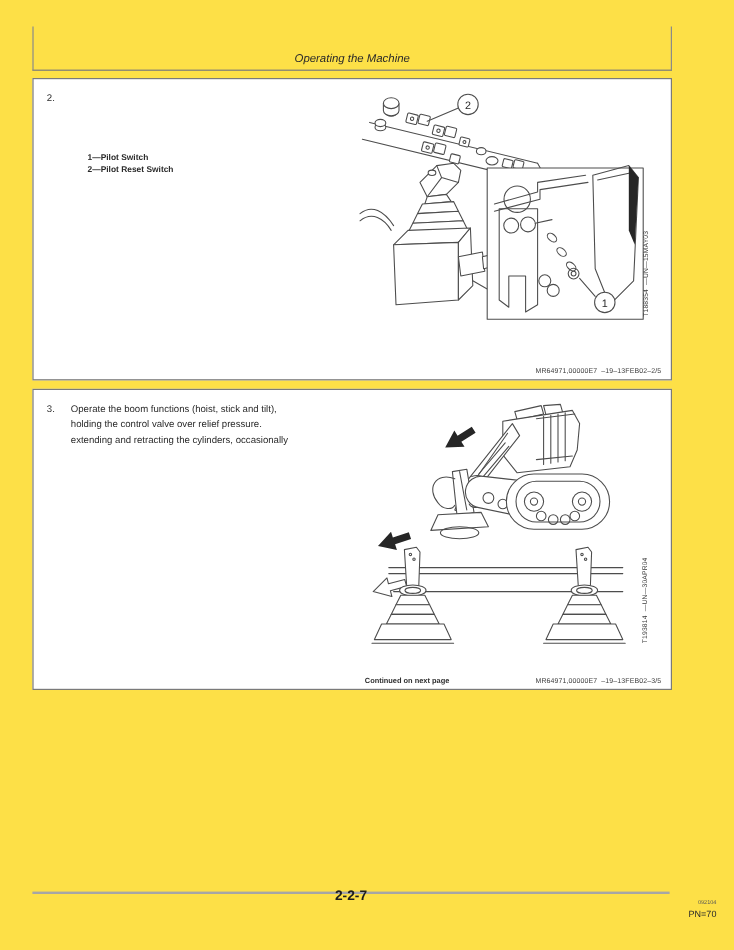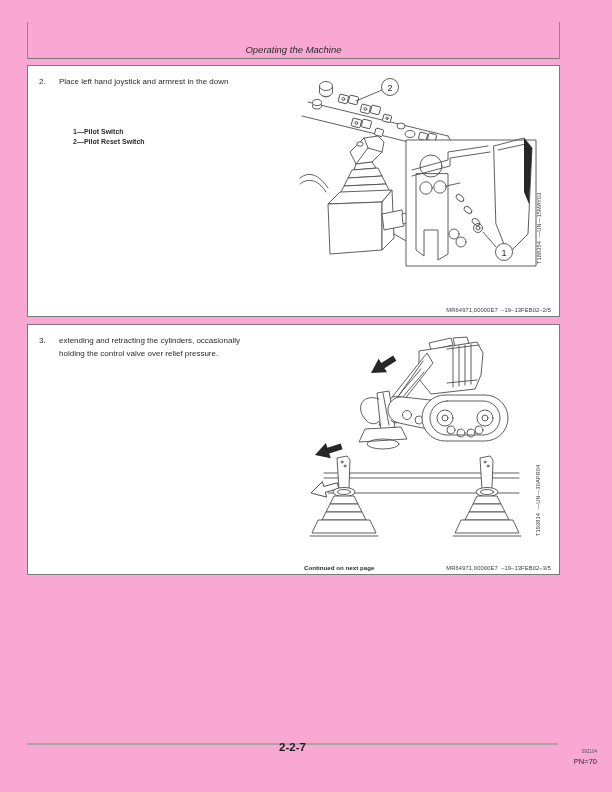--- a/index.html
+++ b/index.html
@@ -1,17 +1,17 @@
 <!DOCTYPE html>
 <html><head>
 <meta charset="utf-8">
 <style>
   html,body{margin:0;padding:0;background:#e8e8e8;}
   .page{
-    position:relative;width:612px;height:792px;background:#f9a8d4;
+    position:relative;width:612px;height:792px;background:#fde047;
     font-family:"Liberation Sans",sans-serif;color:#222;overflow:hidden;
     margin:0 auto;
   }
   
   .header-box{
     position:absolute;left:27px;top:22px;width:531px;height:36px;
     border-left:1px solid #8a8a8a;border-right:1px solid #8a8a8a;border-bottom:1px solid #7a7a7a;
     display:flex;align-items:flex-end;justify-content:center;
   }
   .header-title{font-style:italic;font-size:9.5px;color:#2a2a2a;padding-bottom:3px;}
@@ -53,21 +53,20 @@
 <div class="page">
 
   <div class="header-box">
     <div class="header-title">Operating the Machine</div>
   </div>
 
   <section class="panel panel-1">
     <div class="step">
       <span class="step-num">2.</span>
       <div>
-        <div>Place left hand joystick and armrest in the down</div>
       </div>
     </div>
     <div class="legend">
       <div>1—Pilot Switch</div>
       <div>2—Pilot Reset Switch</div>
     </div>
 
     <svg class="fig fig-1" viewBox="0 0 245 200">
 
       <g class="ln">
@@ -165,22 +164,23 @@
     </svg>
 
     <div class="vtext vtext-1">T188354&nbsp;&nbsp;—UN—15MAY03</div>
     <div class="caption">MR64971,00000E7&nbsp;&nbsp;–19–13FEB02–2/5</div>
   </section>
 
   <section class="panel panel-2">
     <div class="step">
       <span class="step-num">3.</span>
       <div>
+        <div>Operate the boom functions (hoist, stick and tilt),</div>
+        <div>holding the control valve over relief pressure.</div>
         <div>extending and retracting the cylinders, occasionally</div>
-        <div>holding the control valve over relief pressure.</div>
       </div>
     </div>
 
     <svg class="fig fig-2" viewBox="0 0 250 210">
 
       <g>
         <path class="wh" d="M128,8 L150,3 L152,10 L130,15 Z"></path>
         <path class="wh" d="M152,3 L166,2 L168,9 L154,11 Z"></path>
         <path class="wh" d="M118,16 L176,7 L182,18 L180,40 L174,54 L130,59 L118,44 Z"></path>
         <path class="ln" d="M152,12 L152,52 M158,11 L158,51 M164,10 L164,50 M170,9 L170,49"></path>

